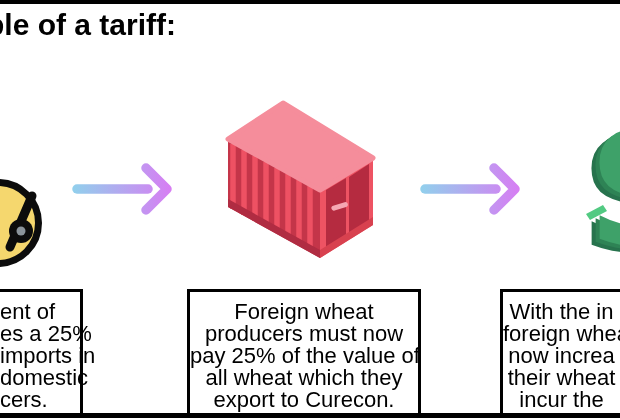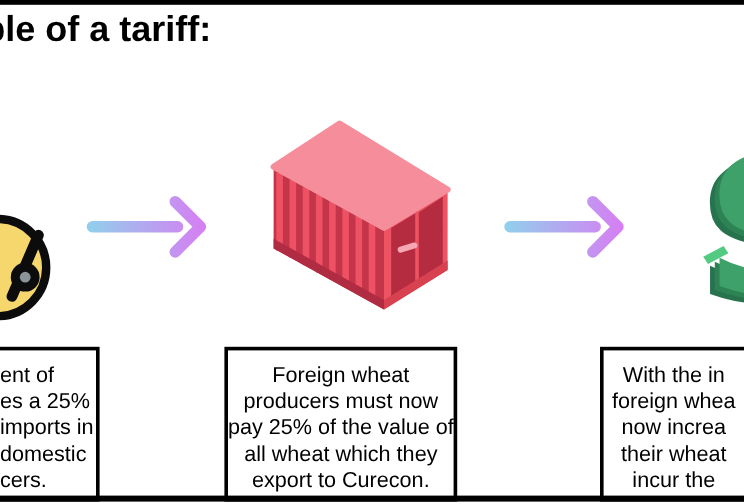--- a/index.html
+++ b/index.html
@@ -18,24 +18,24 @@
   #percent-icon{left:-48px;top:178px;width:92px;height:92px;}
   #container-icon{left:222px;top:100px;width:156px;height:160px;}
   #arrow-1{left:70px;top:160px;width:106px;height:58px;}
   #arrow-2{left:418px;top:160px;width:106px;height:58px;}
   #dollar-icon{left:585px;top:102px;width:40px;height:175px;overflow:visible;}
   .step-box{
     position:absolute;top:289px;height:129px;box-sizing:border-box;
     border:3px solid #000;background:#fff;z-index:4;
   }
   #box-1{left:-157px;width:240px;}
-  #box-2{left:187px;width:194px;}
+  #box-2{left:187px;width:234px;}
   #box-3{left:500px;width:240px;}
   .step-text{
-    position:absolute;font-size:18px;line-height:22px;white-space:pre;
+    position:absolute;font-size:22px;line-height:22px;white-space:pre;
   }
   #text-1{left:154px;top:9px;text-align:left;}
   #text-2{left:0;top:9px;width:100%;text-align:center;}
   #text-3{left:0;top:9px;width:117px;text-align:center;}
 </style>
 </head>
 <body>
 
 <div id="canvas">
 

